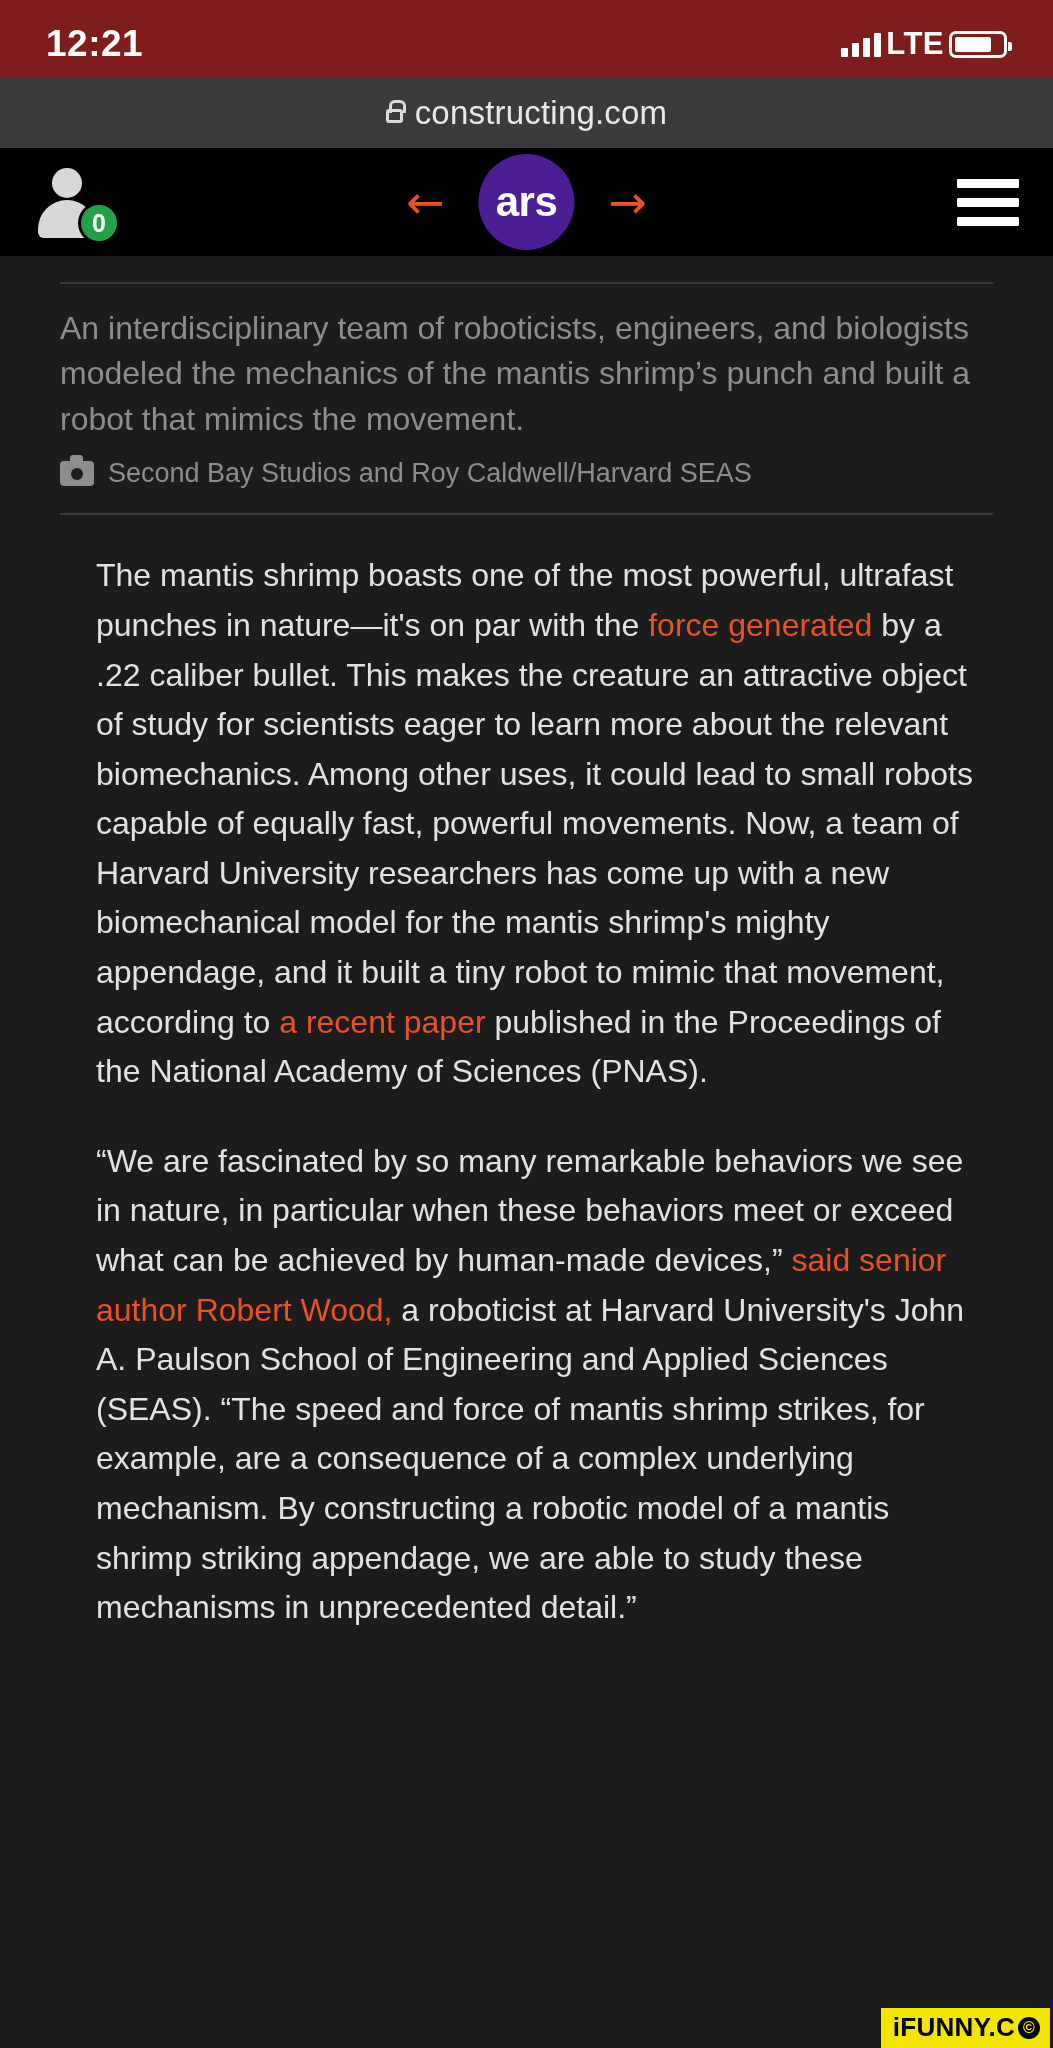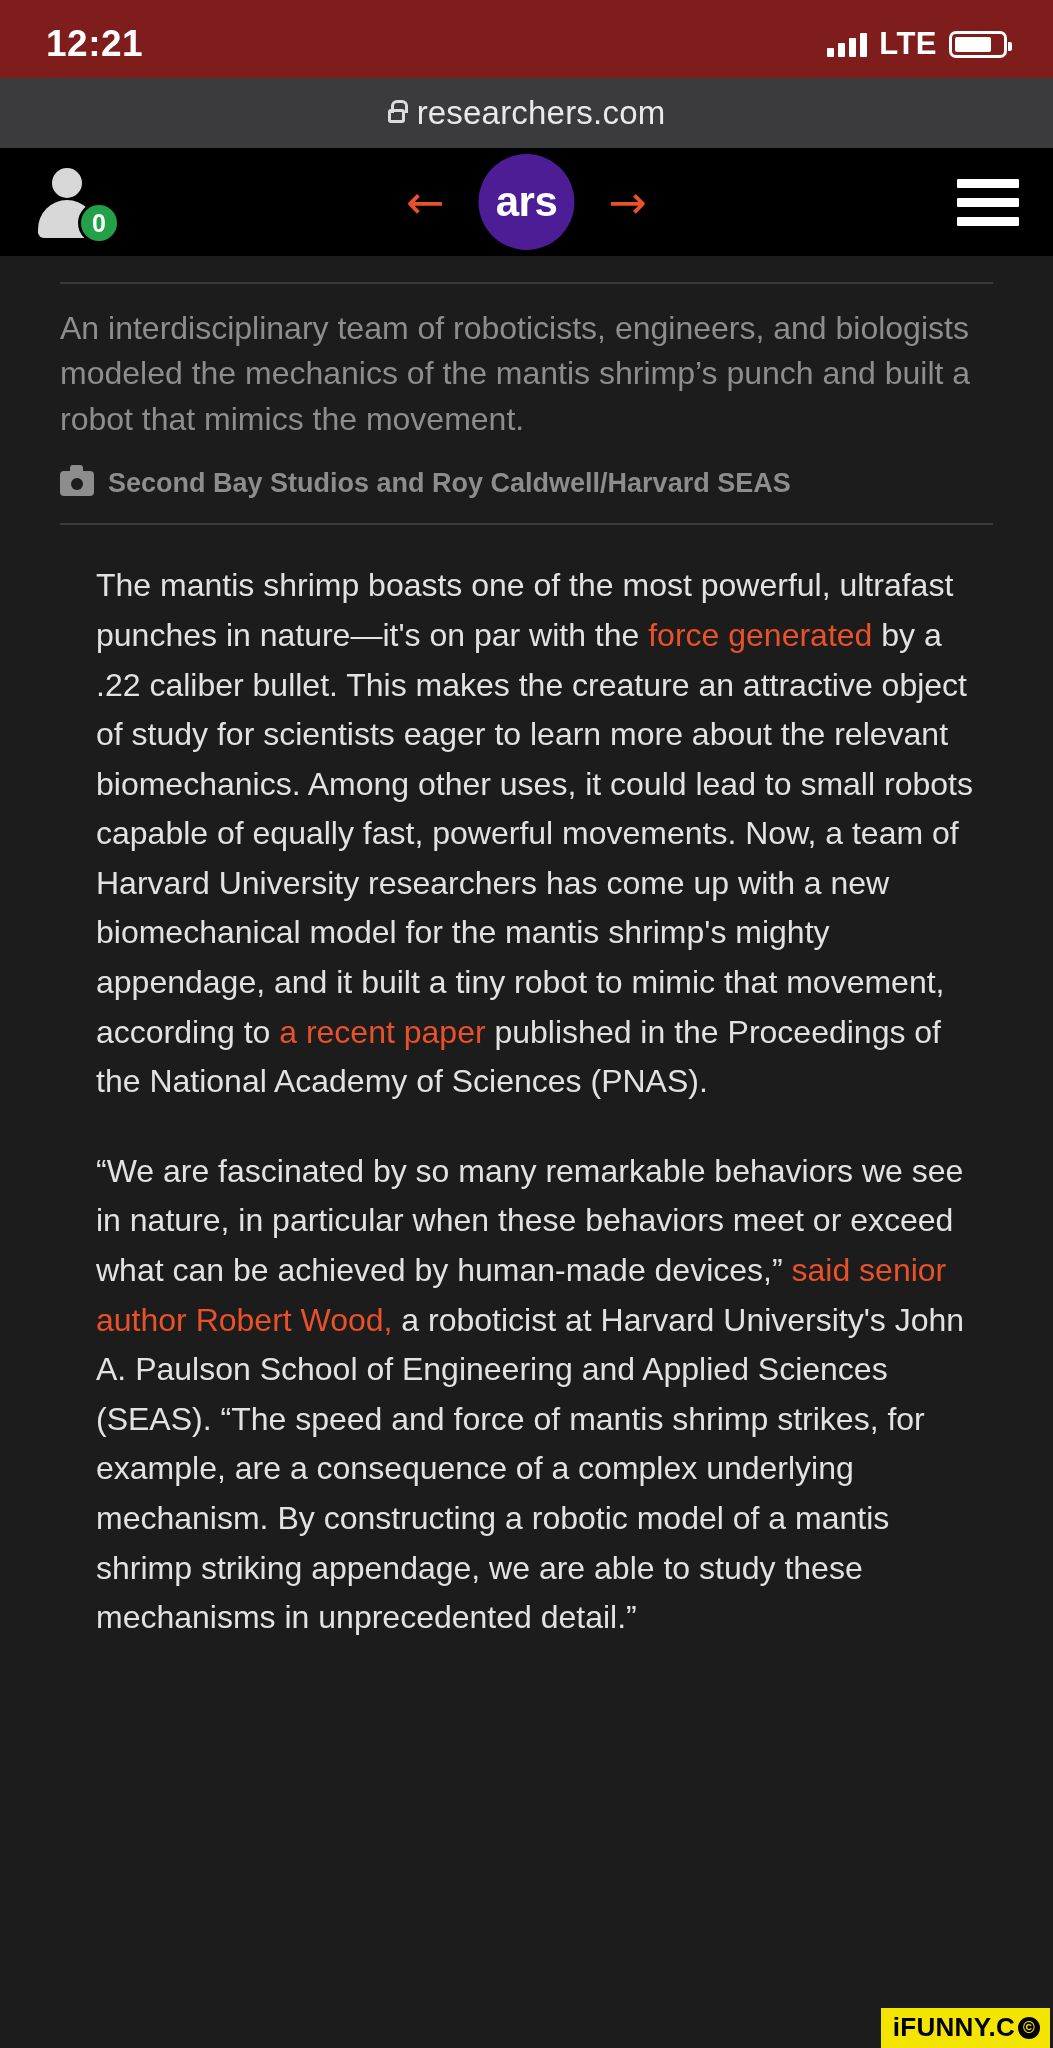--- a/index.html
+++ b/index.html
@@ -22,21 +22,21 @@
     color: #ffffff;
   }
   .status-time {
     font-size: 37px;
     font-weight: bold;
     letter-spacing: 0.5px;
   }
   .status-right {
     display: flex;
     align-items: center;
-    gap: 12px;
+    gap: 5px;
   }
   .signal { display: flex; align-items: flex-end; gap: 4px; height: 26px; }
   .signal i { display: block; width: 7px; background: #fff; border-radius: 1px; }
   .signal i:nth-child(1) { height: 9px; }
   .signal i:nth-child(2) { height: 14px; }
   .signal i:nth-child(3) { height: 19px; }
   .signal i:nth-child(4) { height: 24px; }
   .lte { font-size: 31px; font-weight: bold; letter-spacing: 0.5px; }
   .battery {
     width: 58px; height: 27px;
@@ -150,22 +150,21 @@
     background: #3a3a3a;
     margin-bottom: 22px;
   }
   .caption-text {
     color: #8d8d8d;
     font-size: 32px;
     line-height: 1.42;
   }
   .credit-row {
     display: flex; align-items: center; gap: 14px;
-    margin-top: 26px;
-    font-weight: bold;
+    margin-top: 16px;
   }
   .camera-icon {
     width: 34px; height: 25px;
     background: #8d8d8d;
     border-radius: 4px;
     position: relative;
     flex: none;
   }
   .camera-icon::before {
     content: ""; position: absolute;
@@ -227,21 +226,21 @@
     </div>
     <div class="lte">LTE</div>
     <div class="battery">
         <span></span>
       </div>
   </div>
 </div>
 
 <div class="urlbar">
   <div class="lock-icon"></div>
-  <div class="url-text">researchers.com</div>
+  <div class="url-text">constructing.com</div>
 </div>
 
 <div class="siteheader">
   <div class="avatar-wrap">
     <div class="avatar">
       <div class="head"></div>
       <div class="body"></div>
     </div>
     <div class="badge-count">0</div>
   </div>

